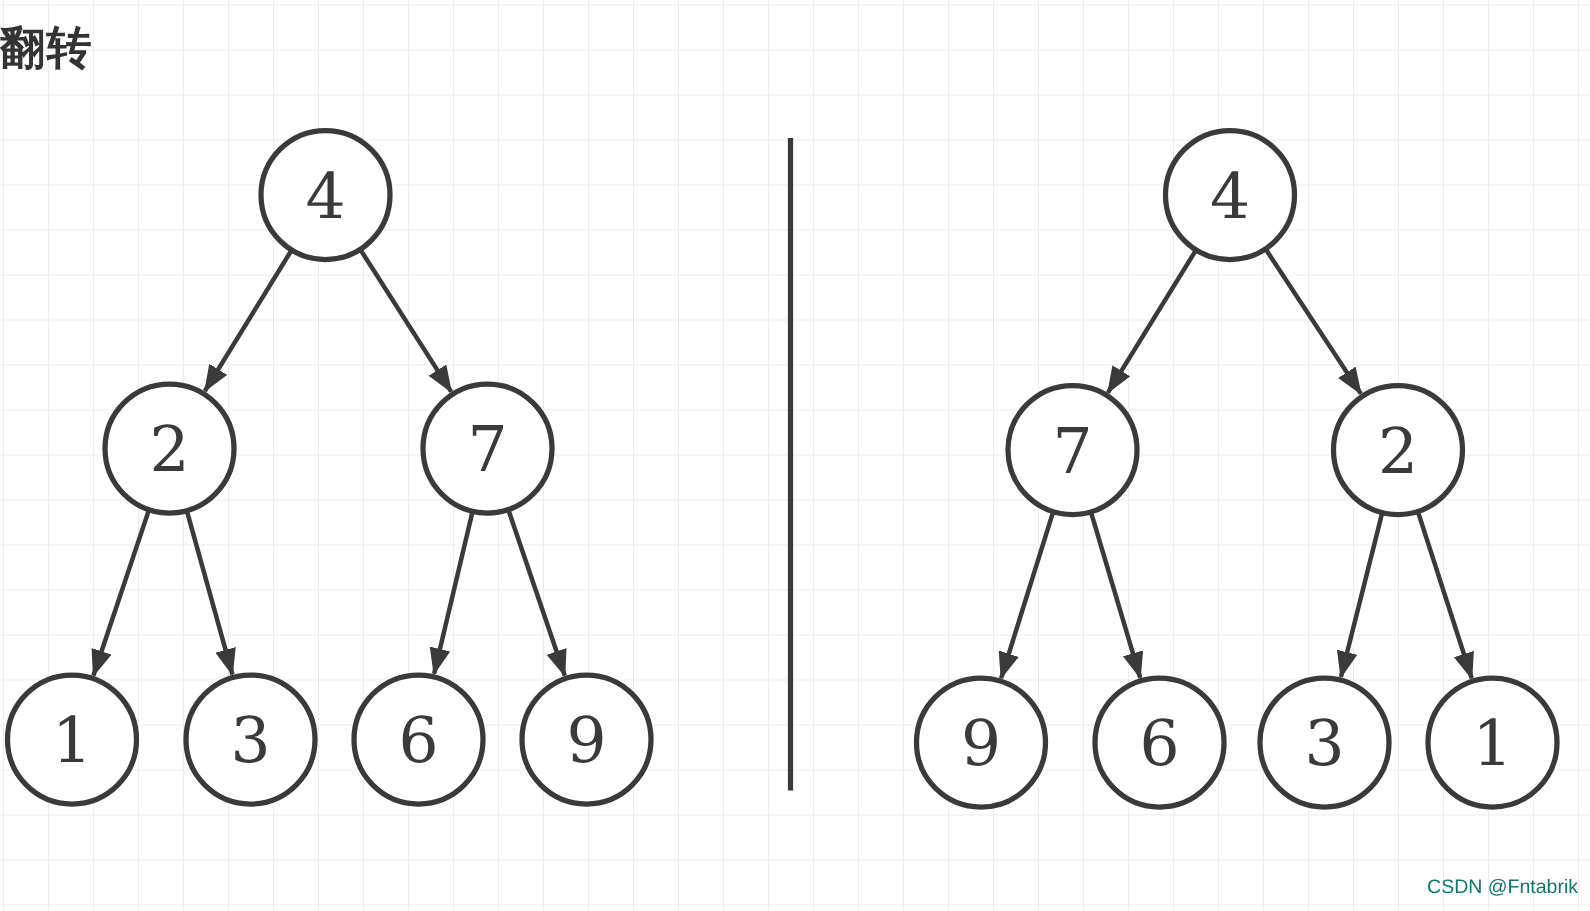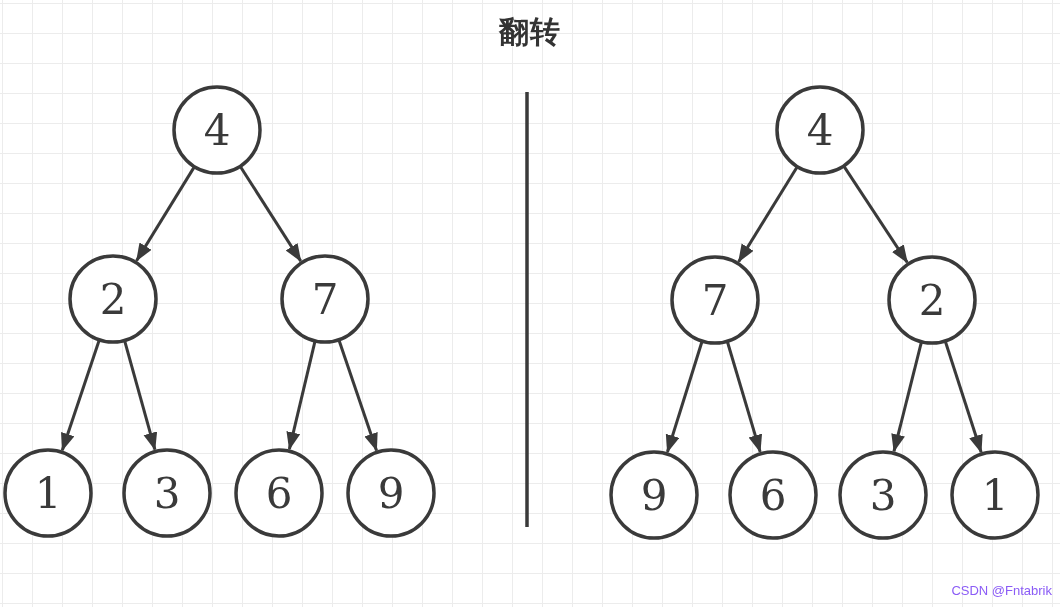--- a/index.html
+++ b/index.html
@@ -17,21 +17,21 @@
       linear-gradient(to bottom, #ececec 1px, transparent 1px);
     background-size: 30px 30px;
     background-position: 2px 3px;
     font-family: "Liberation Sans", sans-serif;
   }
   .title {
     position: absolute;
     top: 12px;
     left: 0;
     width: 100%;
-    text-align: center;
+    text-align: left;
     font-family: "DejaVu Serif", "Liberation Serif", serif;
     font-size: 30px;
     font-weight: bold;
     color: #333333;
     letter-spacing: 1px;
     z-index: 2;
   }
   .diagram-svg {
     position: absolute;
     top: 0;
@@ -41,21 +41,21 @@
   .node-text {
     font-family: "DejaVu Serif", "Liberation Serif", serif;
     font-size: 42px;
   }
   .watermark {
     position: absolute;
     right: 8px;
     bottom: 9px;
     font-family: "Liberation Sans", sans-serif;
     font-size: 13px;
-    color: #8b5cf6;
+    color: #0f766e;
     z-index: 2;
   }
 </style>
 </head>
 <body>
 
 <div class="title">翻转</div>
 
 <svg class="diagram-svg" id="diagram-svg" xmlns="http://www.w3.org/2000/svg" width="1060" height="607" viewBox="0 0 1060 607">
     <defs>

